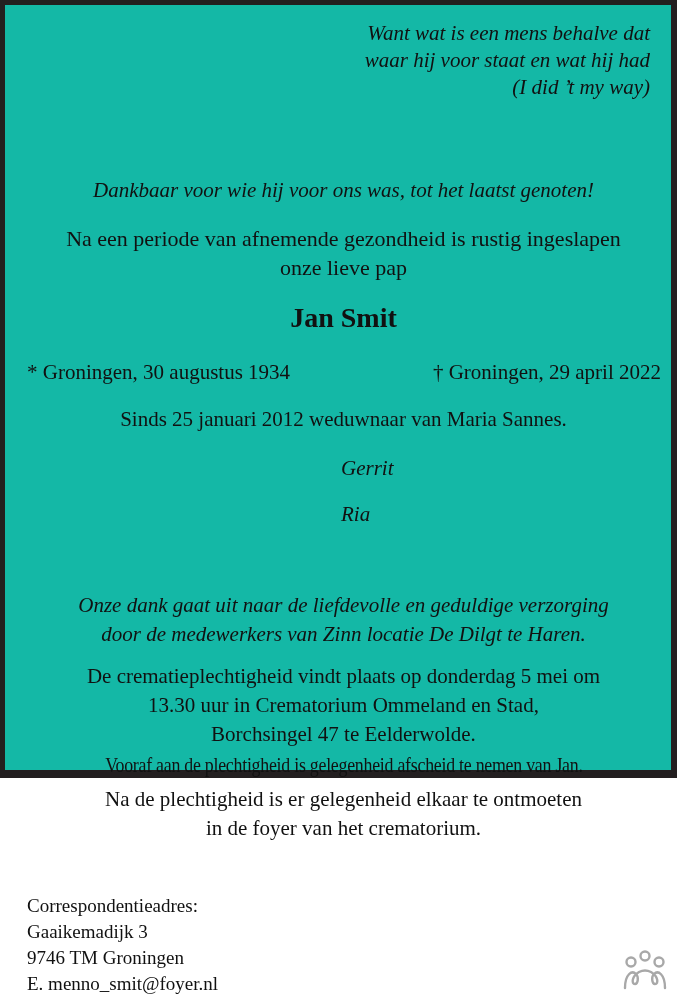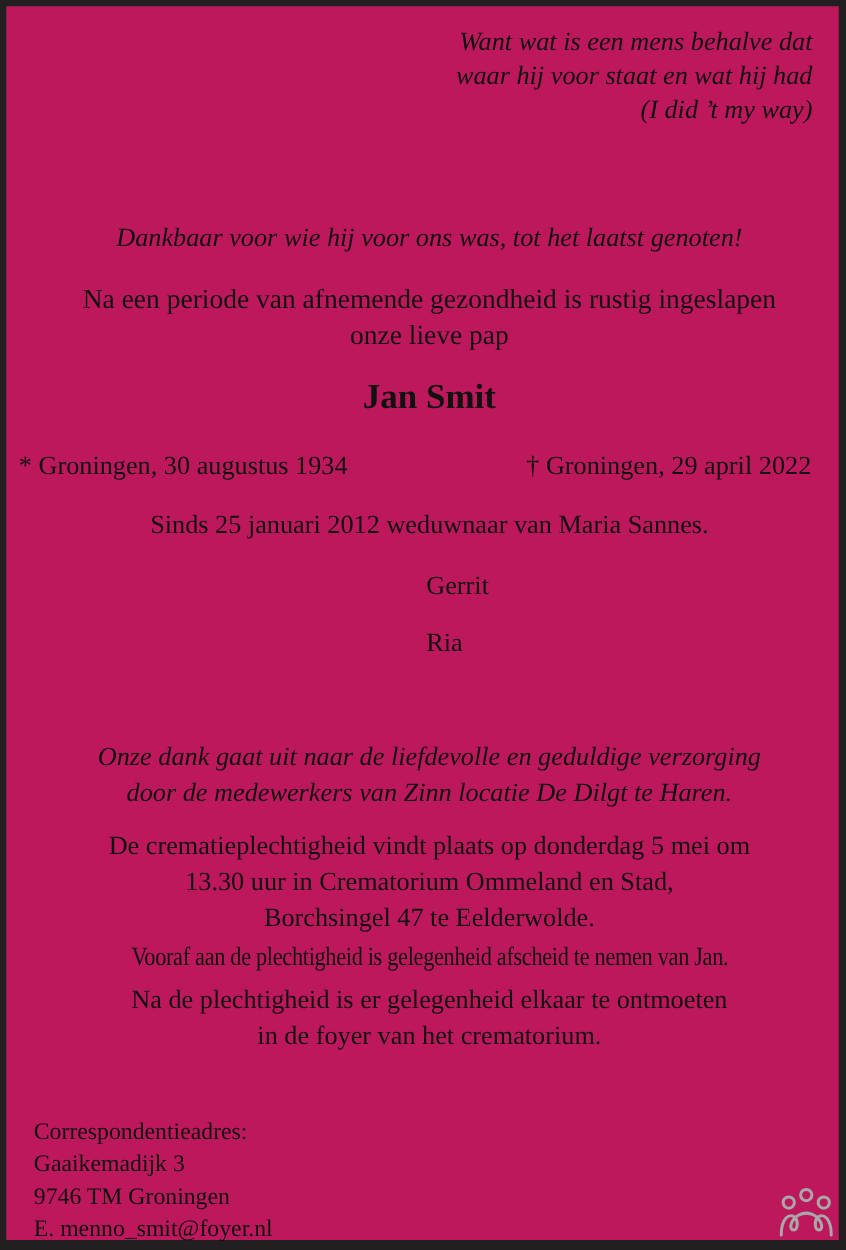--- a/index.html
+++ b/index.html
@@ -12,27 +12,27 @@
       height: 1000px;
       position: relative;
       overflow: hidden;
       font-family: "Liberation Serif", "DejaVu Serif", serif;
       color: #111111;
     }
     .frame {
       position: absolute;
       left: 0; top: 0;
       width: 677px;
-      height: 1000px;
+      height: 778px;
       box-sizing: border-box;
       border-top: 5px solid #231f20;
       border-left: 5px solid #231f20;
       border-right: 6px solid #231f20;
       border-bottom: 8px solid #231f20;
-      background: #be185d;
+      background: #14b8a6;
     }
     .abs { position: absolute; }
     .quote {
       right: 21px;
       top: 15px;
       text-align: right;
       font-style: italic;
       font-size: 21px;
       line-height: 27px;
     }
@@ -44,31 +44,32 @@
       white-space: nowrap;
     }
     .italic { font-style: italic; }
     .fs21 { font-size: 21px; }
     .fs22 { font-size: 22px; }
     .name {
       font-weight: bold;
       font-size: 28px;
     }
     .dates {
-      left: 10px;
+      left: 22px;
       width: 634px;
       top: 355px;
       display: flex;
       justify-content: space-between;
       font-size: 21px;
       white-space: nowrap;
     }
     .children {
       left: 336px;
       font-size: 21px;
+      font-style: italic;
     }
     .children .child {
       display: block;
       height: 46px;
       white-space: nowrap;
     }
     .condensed {
       display: inline-block;
       transform: scaleX(0.85);
       transform-origin: center;

